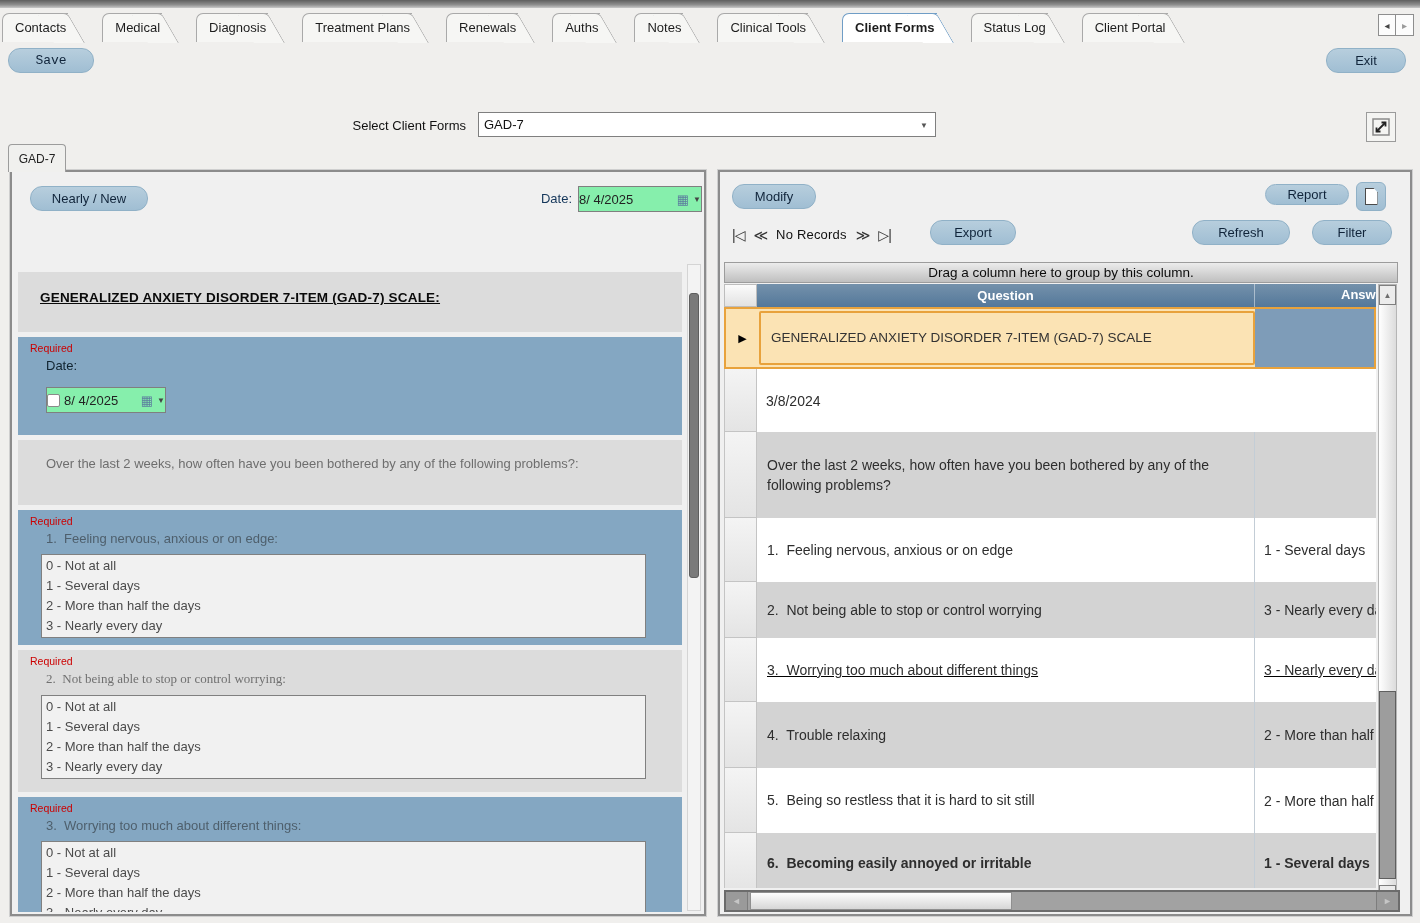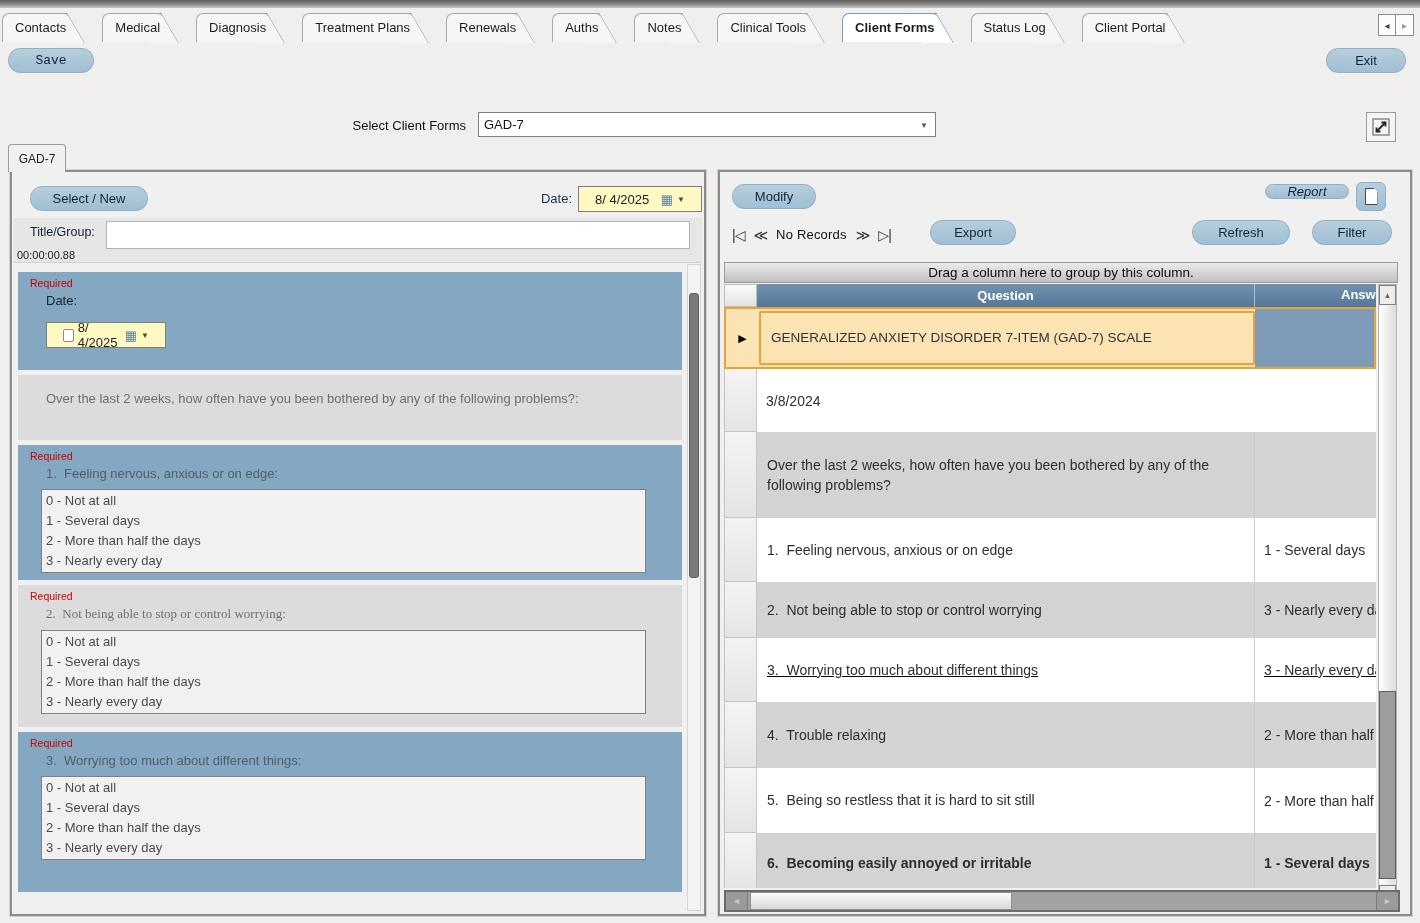--- a/index.html
+++ b/index.html
@@ -49,22 +49,22 @@
 
   
   .panel { position:absolute; top:170px; height:746px; background:#f0f0f0;
     border:2px solid #8c8c8c; outline:1px solid #cfcfcf; }
   .panel.left  { left:10px;  width:696px; }
   .panel.right { left:718px; width:694px; }
 
   
   .clearnew { position:absolute; left:18px; top:14px; width:118px; height:25px; }
   .lp-date-label { position:absolute; left:516px; top:19px; width:44px; text-align:right; font-size:13px; color:#14365a; }
-  .datectl { background:#fef9c3; border:1px solid #7f7f7f; display:flex; align-items:center; gap:4px;
-    font-size:13px; color:#222; padding:0 16px; }
+  .datectl { background:#86efac; border:1px solid #7f7f7f; display:flex; align-items:center; gap:4px;
+    font-size:13px; color:#222; padding:0 0; }
   .datectl .cal { color:#5c7f9e; font-size:13px; line-height:1; }
   .datectl .dda { font-size:8px; color:#444; }
   .datectl .cb { width:13px; height:13px; border:1px solid #8a8a8a; background:#fff; border-radius:2px; }
   .lp-datectl { position:absolute; left:566px; top:14px; width:124px; height:26px; }
 
   .titlegroup { position:absolute; left:2px; top:46px; width:688px; height:45px; background:#e6e6e5;
     border-bottom:1px solid #d2d2d2; }
   .tg-label { position:absolute; left:16px; top:7px; font-size:12.5px; color:#123; }
   .tg-input { position:absolute; left:92px; top:3px; width:584px; height:28px; background:#fff;
     border:1px solid #b3b3b3; font-size:13px; font-family:inherit; padding:0 4px; }
@@ -88,21 +88,21 @@
   .sec-datectl { width:120px; height:26px; margin:14px 0 0 20px; }
 
   
   .lscroll { position:absolute; right:3px; top:92px; bottom:3px; width:14px; background:#f3f3f3;
     border:1px solid #d4d4d4; }
   .lscroll .thumb { position:absolute; left:1px; right:1px; top:28px; height:285px; background:#7a7a7a;
     border-radius:3px; border:1px solid #5e5e5e; }
 
   
   .modify  { position:absolute; left:12px;  top:12px; width:84px; height:25px; }
-  .report  { position:absolute; left:545px; top:12px; width:84px; height:15px;font-style:italic; }
+  .report  { position:absolute; left:545px; top:12px; width:84px; height:21px; }
   .pagebtn { position:absolute; left:636px; top:10px; width:30px; height:29px; border-radius:6px; }
   .pageicon { width:13px; height:17px; background:#fff; border:1px solid #4a4a4a;
     clip-path:polygon(0 0,70% 0,100% 25%,100% 100%,0 100%); }
   .navrow { position:absolute; left:12px; top:50px; height:25px; display:flex; align-items:center; gap:9px;
     font-size:14px; color:#2b2b2b; }
   .navrow .nicon { font-size:14px; letter-spacing:-1px; color:#333; }
   .navrow .nrec { font-size:13px; color:#111; letter-spacing:.2px; }
   .export  { position:absolute; left:210px; top:48px; width:86px; height:25px; }
   .refresh { position:absolute; left:472px; top:48px; width:98px; height:25px; }
   .filter  { position:absolute; left:592px; top:48px; width:80px; height:25px; }
@@ -195,35 +195,33 @@
       <rect x="1" y="1" width="16" height="16" fill="none" stroke="#8a8a8a" stroke-width="1.5"></rect>
       <line x1="4.5" y1="13.5" x2="13.5" y2="4.5" stroke="#222" stroke-width="1.8"></line>
       <polyline points="9.5,4.5 13.5,4.5 13.5,8.5" fill="none" stroke="#222" stroke-width="1.8"></polyline>
       <polyline points="8.5,13.5 4.5,13.5 4.5,9.5" fill="none" stroke="#222" stroke-width="1.8"></polyline>
     </svg>
   </div>
 
   <div class="subtab">GAD-7</div>
 
   <div class="panel left">
-    <button class="pill clearnew">Select / New</button>
+    <button class="pill clearnew">Nearly / New</button>
     <div class="lp-date-label">Date:</div>
     <div class="datectl lp-datectl">
       <span>8/ 4/2025</span>
       <span class="cal" style="margin-left:auto">▦</span>
       <span class="dda">▼</span>
     </div>
 
-    <div class="titlegroup">
-      <div class="tg-label">Title/Group:</div>
-      <input class="tg-input" value="" style="">
-      <div class="tg-timer">00:00:00.88</div>
-    </div>
 
     <div class="form-area" id="form-area">
+        <div class="section gray" style="height: 60px; overflow: hidden;">
+          <div class="sec-heading">GENERALIZED ANXIETY DISORDER 7-ITEM (GAD-7) SCALE:</div>
+        </div>
         <div class="section blue" style="height: 98px; overflow: hidden;">
           <div class="required">Required</div>
           <div class="sec-label dark">Date:</div>
           <div class="datectl sec-datectl">
             <span class="cb"></span>
             <span>8/ 4/2025</span>
             <span class="cal" style="margin-left: auto;">▦</span>
             <span class="dda">▼</span>
           </div>
         </div>

